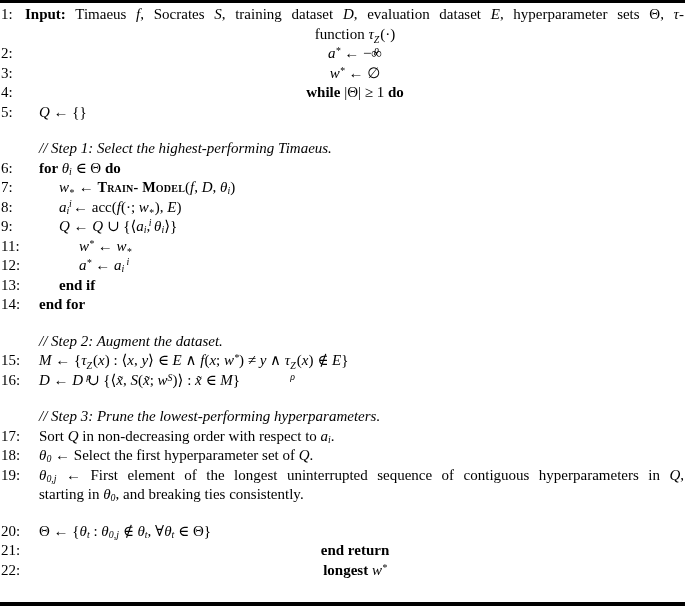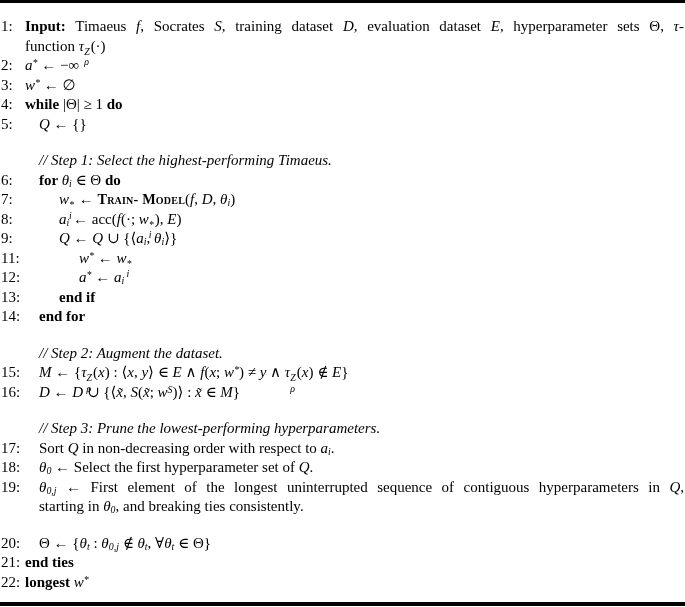--- a/index.html
+++ b/index.html
@@ -46,23 +46,22 @@
   }
   .lineno {
     flex: none;
     width: 22px;
     text-align: left;
     padding-left: 1px;
   }
   .content {
     flex: 1 1 auto;
     min-width: 0;
-    margin-top: 12px;
-  }
-  .content.indent-0 { padding-left: 2px; }
+  }
+  .content.indent-0 { padding-left: 2px; text-align: center; }
   .content.indent-1 { padding-left: 16px; }
   .content.indent-2 { padding-left: 36px; }
   .content.indent-3 { padding-left: 56px; }
   .algo-row.justify .content {
     display: block;
     text-align: justify;
     text-align-last: justify;
     padding-right: 1px;
   }
   .content.comment {
@@ -220,21 +219,21 @@
         <span class="lineno"></span>
         <span class="content indent-1"><span class="seg-plain">starting in </span><span class="seg-math">θ</span><span class="seg-sub">0</span><span class="seg-plain">, and breaking ties consistently.</span></span>
       </div>
       <div class="algo-row blank"></div>
       <div class="algo-row">
         <span class="lineno">20:</span>
         <span class="content indent-1"><span class="seg-plain">Θ ← {</span><span class="seg-math">θ</span><span class="seg-sub">t</span><span class="seg-plain"> : </span><span class="seg-math">θ</span><span class="seg-sub">0,j</span><span class="seg-plain"> ∉ </span><span class="seg-math">θ</span><span class="seg-sub">t</span><span class="seg-plain">, ∀</span><span class="seg-math">θ</span><span class="seg-sub">t</span><span class="seg-plain"> ∈ Θ}</span></span>
       </div>
       <div class="algo-row">
         <span class="lineno">21:</span>
-        <span class="content indent-0"><span class="seg-bold">end ties</span></span>
+        <span class="content indent-0"><span class="seg-bold">end return</span></span>
       </div>
       <div class="algo-row">
         <span class="lineno">22:</span>
         <span class="content indent-0"><span class="seg-bold">longest </span><span class="seg-math">w</span><span class="seg-sup">*</span></span>
       </div>
     </div>
   <div class="rule-bottom"></div>
 </div>
 
 </body></html>

